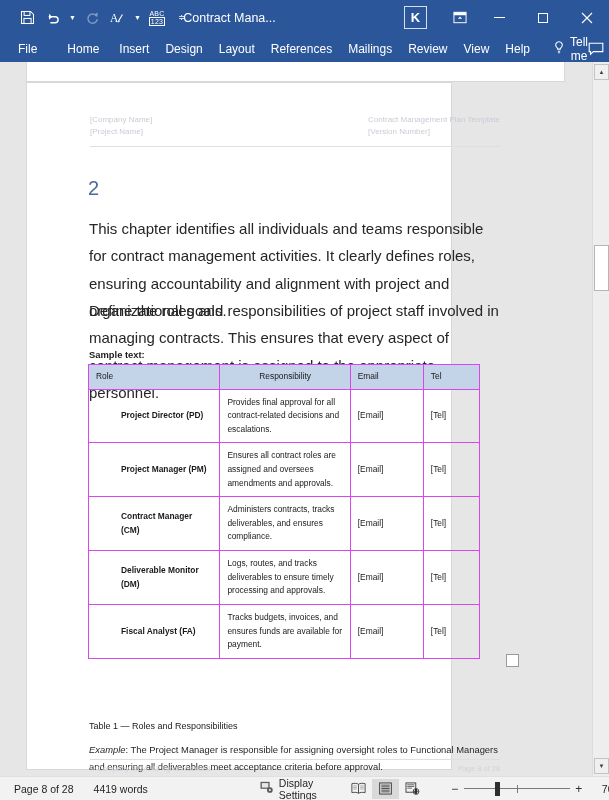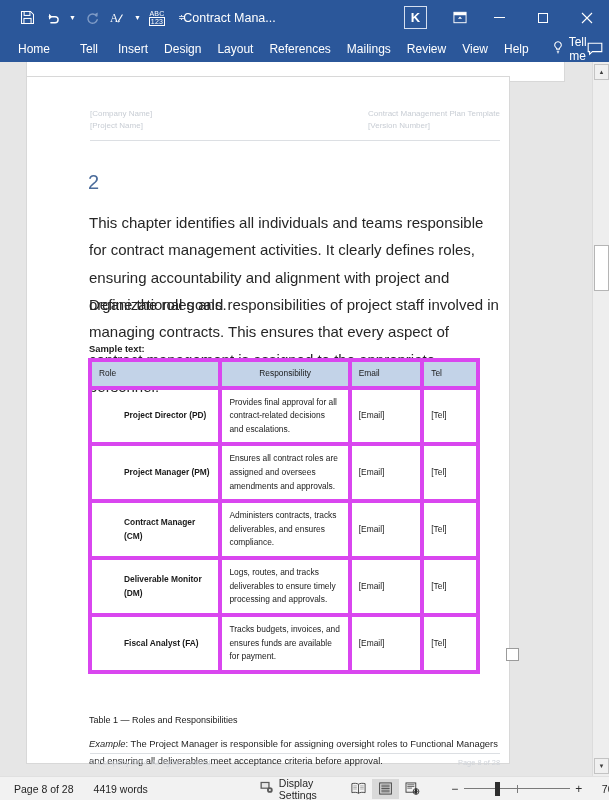--- a/index.html
+++ b/index.html
@@ -85,21 +85,21 @@
   
   .workspace {
     position: absolute; top: 62px; left: 0; width: 609px; height: 714px;
     background: #e6e6e6; overflow: hidden;
   }
   .page-prev {
     position: absolute; left: 26px; top: 0px; width: 539px; height: 20px;
     background: #ffffff; border: 1px solid #d8d8d8; border-top: none;
   }
   .page {
-    position: absolute; left: 26px; top: 14px; width: 484px; height: 688px;
+    position: absolute; left: 26px; top: 20px; width: 426px; height: 688px;
     background: #ffffff; border: 1px solid #d8d8d8;
   }
 
   
   .doc-head {
     position: absolute; left: 63px; top: 31px; width: 410px;
     display: flex; justify-content: space-between;
     font-size: 8px; color: #c8cdd4; line-height: 1.55;
   }
   .doc-head .hl { text-align: left; }
@@ -143,21 +143,21 @@
   }
 
   
   table.roles {
     position: absolute; left: 61px; top: 281px;
     width: 392px;
     border-collapse: collapse;
     font-size: 8.4px; color: #1a1a1a;
   }
   table.roles th, table.roles td {
-    border: 4px solid #d946ef;
+    border: 1px solid #d946ef;
     padding: 6px 7px;
     vertical-align: middle;
     line-height: 1.62;
   }
   table.roles thead th {
     background: #c3d3e8;
     font-weight: normal;
     text-align: left;
     padding: 5px 7px;
     height: 17px;
@@ -305,22 +305,22 @@
         </div>
       <div class="wbtn">
         <svg width="12" height="12" viewBox="0 0 12 12">
             <path stroke="#fff" stroke-width="1.1" d="M1 1l10 10M11 1L1 11"></path>
           </svg>
       </div>
     </div>
   </div>
 
   <div class="ribbon">
-    <div class="rtab first">Home</div>
-    <div class="rtab home">Tell</div>
+    <div class="rtab first">File</div>
+    <div class="rtab home">Home</div>
     <div class="rsep"></div>
     <div class="rtab">Insert</div>
     <div class="rsep"></div>
     <div class="rtab">Design</div>
     <div class="rsep"></div>
     <div class="rtab">Layout</div>
     <div class="rsep"></div>
     <div class="rtab">References</div>
     <div class="rsep"></div>
     <div class="rtab">Mailings</div>

